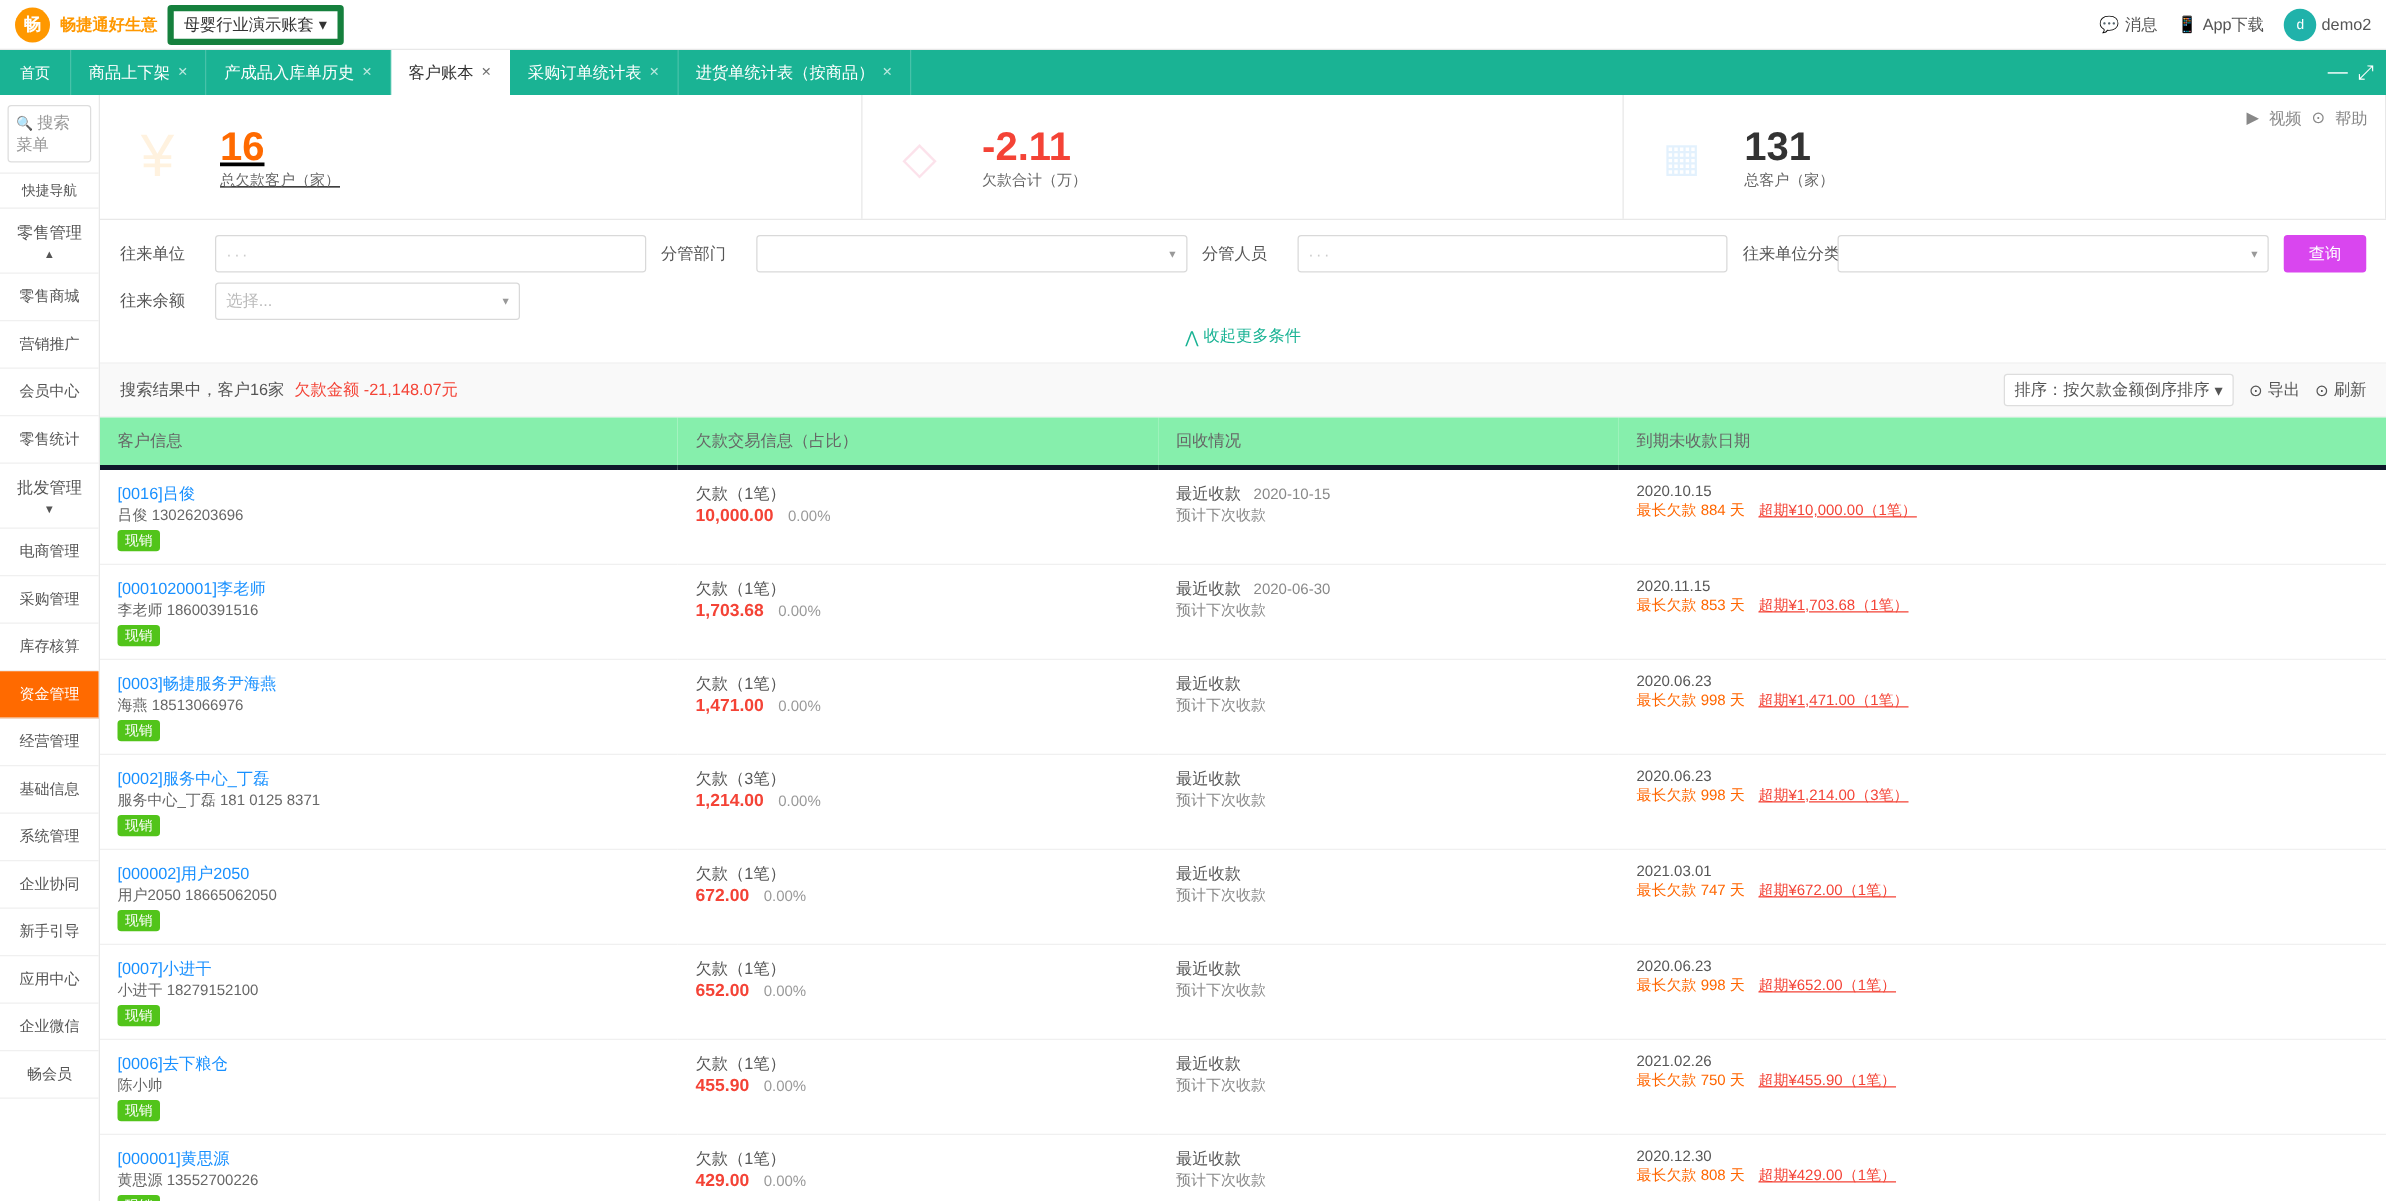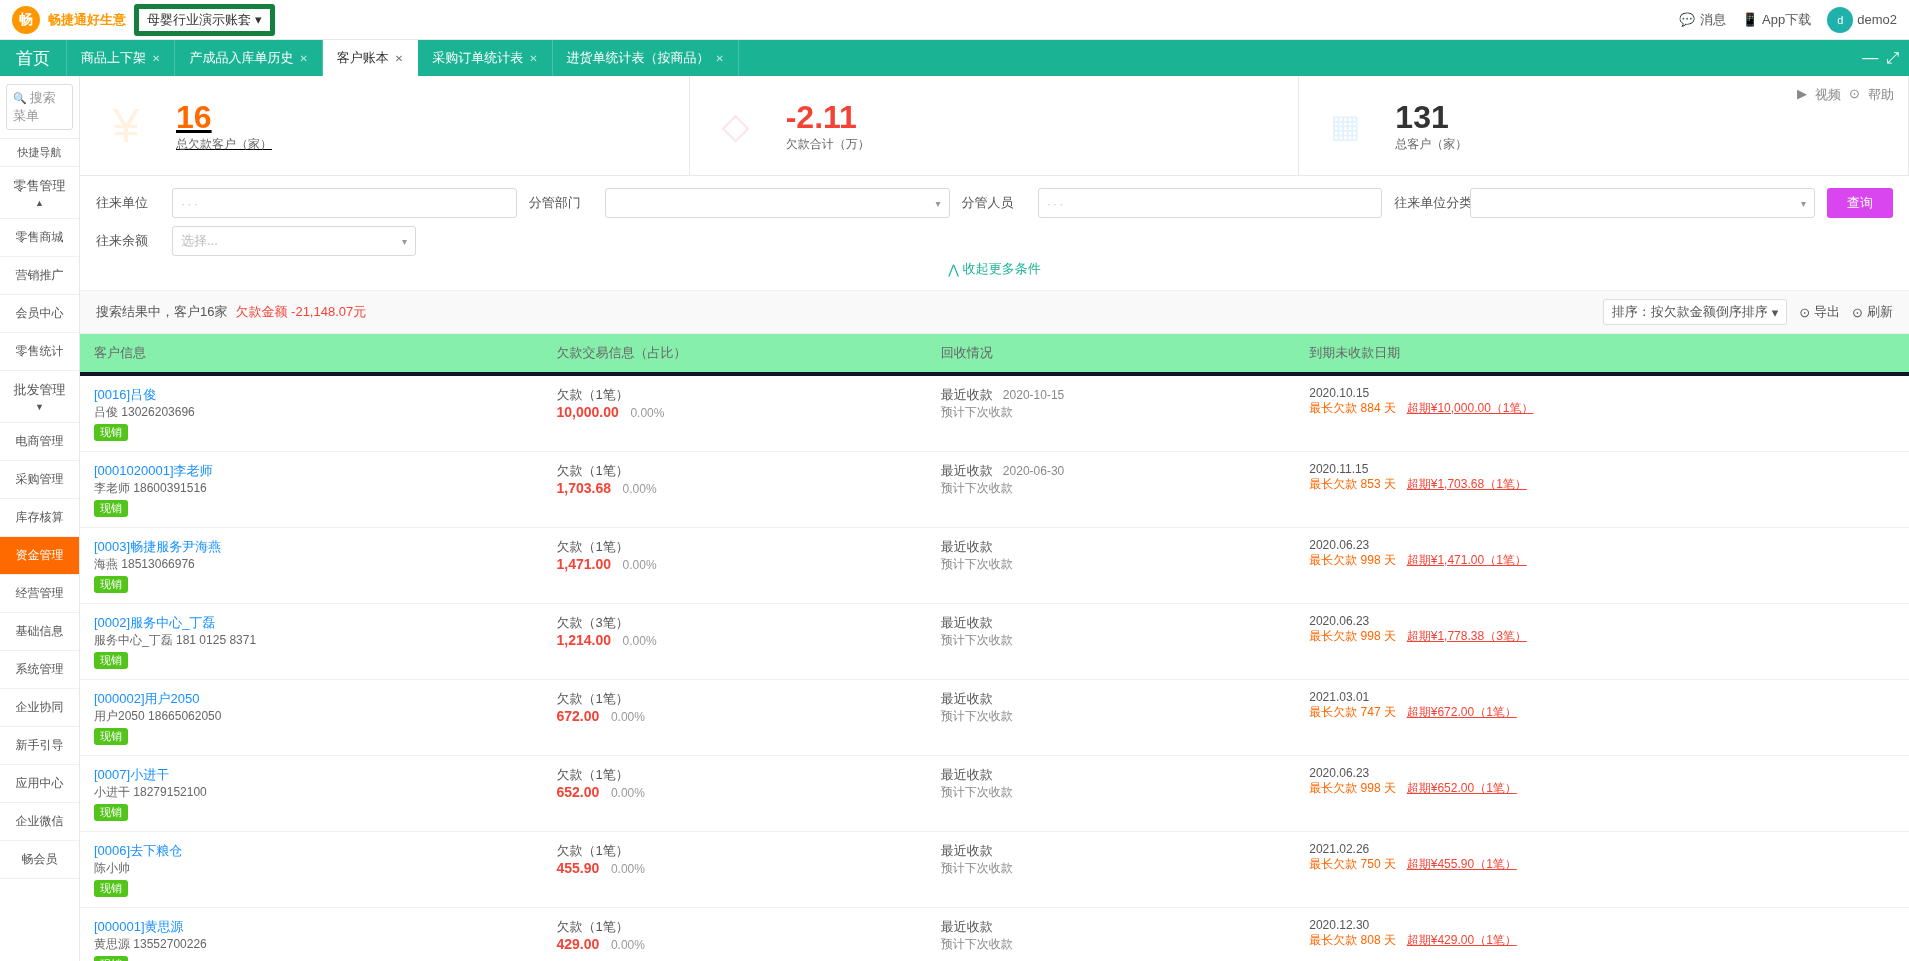--- a/index.html
+++ b/index.html
@@ -39,21 +39,21 @@
       font-size: 13px;
       cursor: pointer;
       white-space: nowrap;
       gap: 6px;
       border-right: 1px solid rgba(255,255,255,0.2);
       position: relative;
     }
     .tab-item.active { background: #fff; color: #333; }
     .tab-item .close-btn { font-size: 10px; opacity: 0.7; cursor: pointer; }
     .tab-item.active .close-btn { color: #333; }
-    .tab-home { padding: 0 16px; font-size: 17px; }
+    .tab-home { padding: 0 16px; font-size: 12px; }
     .tab-bar-right { margin-left: auto; display: flex; align-items: center; gap: 8px; padding: 0 10px; }
     .tab-bar-btn { color: #fff; cursor: pointer; font-size: 16px; }
 
     
     .main-layout { display: flex; flex: 1; overflow: hidden; }
 
     
     .sidebar { width: 80px; background: #fff; border-right: 1px solid #e8e8e8; display: flex; flex-direction: column; overflow-y: auto; }
     .sidebar-search { padding: 8px 6px; border-bottom: 1px solid #eee; }
     .sidebar-search-btn { width: 100%; background: #fff; border: 1px solid #ddd; border-radius: 3px; padding: 4px 6px; font-size: 11px; color: #999; cursor: pointer; text-align: left; }
@@ -481,21 +481,21 @@
         <span>最近收款</span>
         <span class="collect-date">&nbsp;&nbsp;</span>
       </div>
       <div class="next-collect">预计下次收款</div>
     </td>
     <td>
       <div class="overdue-date">2020.06.23</div>
       <div>
         <span class="overdue-days">最长欠款 998 天</span>
         &nbsp;
-        <span class="overdue-amount">超期¥1,778.38（3笔）</span>
+        <span class="overdue-amount">超期¥1,214.00（3笔）</span>
       </div>
     </td>
   </tr>
           <tr>
     <td>
       <div class="customer-name">[000002]用户2050</div>
       <div class="customer-phone">用户2050 18665062050</div>
       <span class="tag-green">现销</span>
     </td>
     <td>

